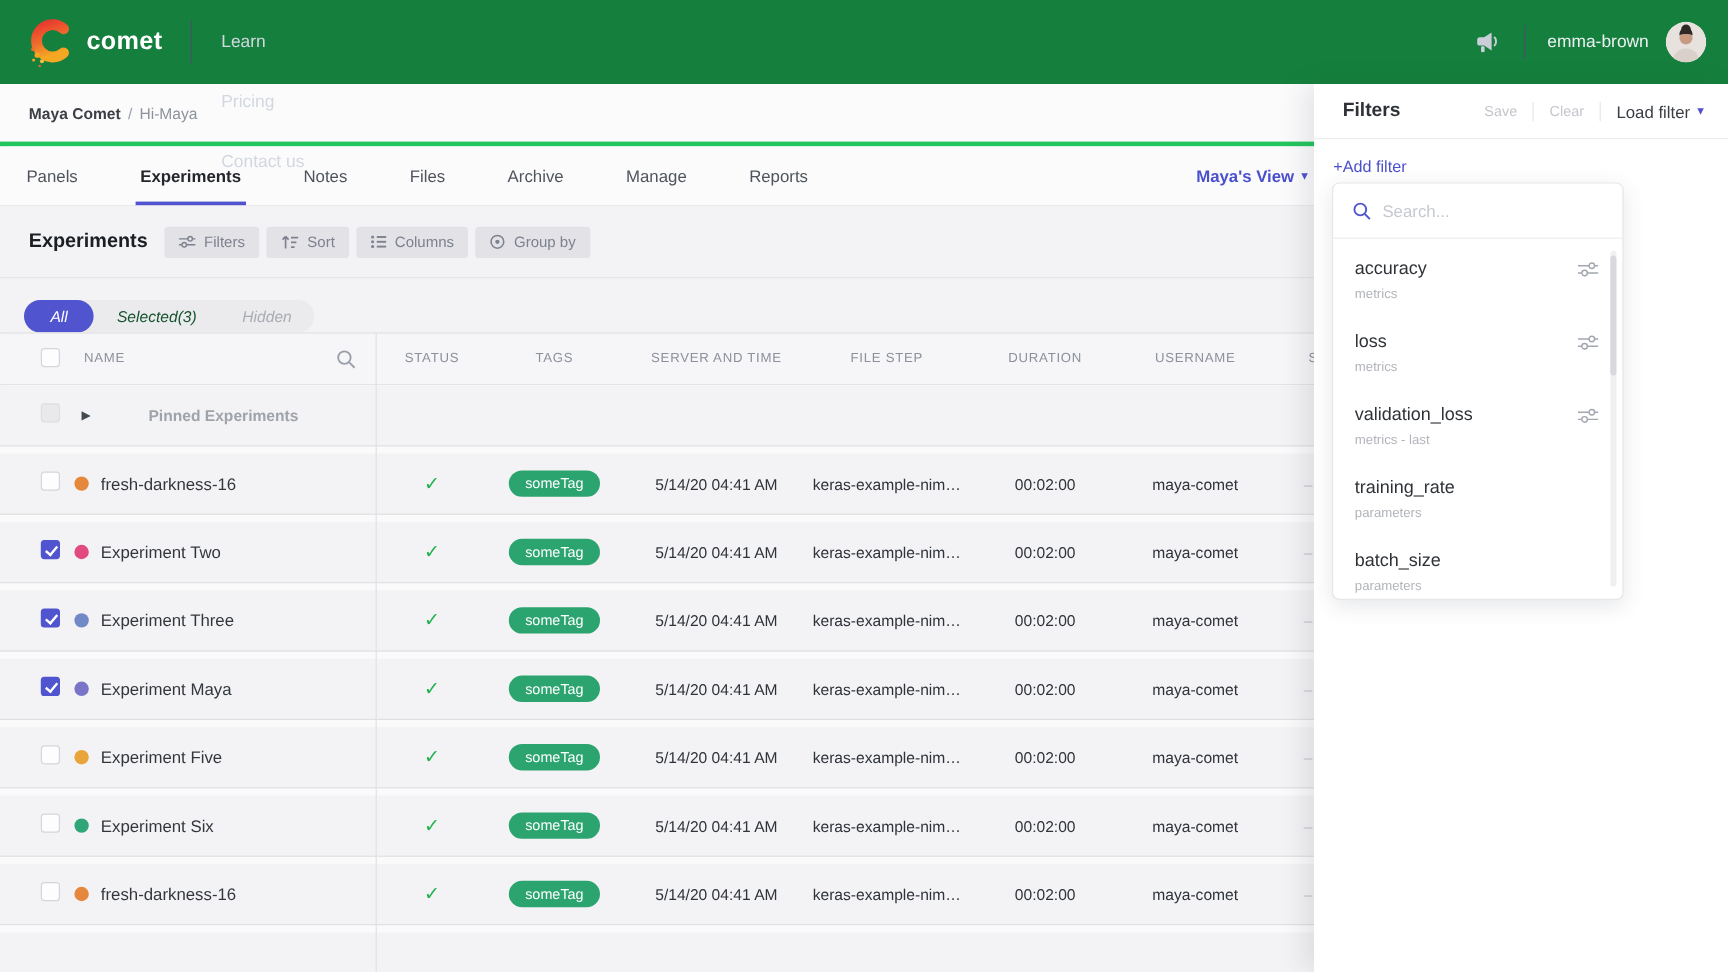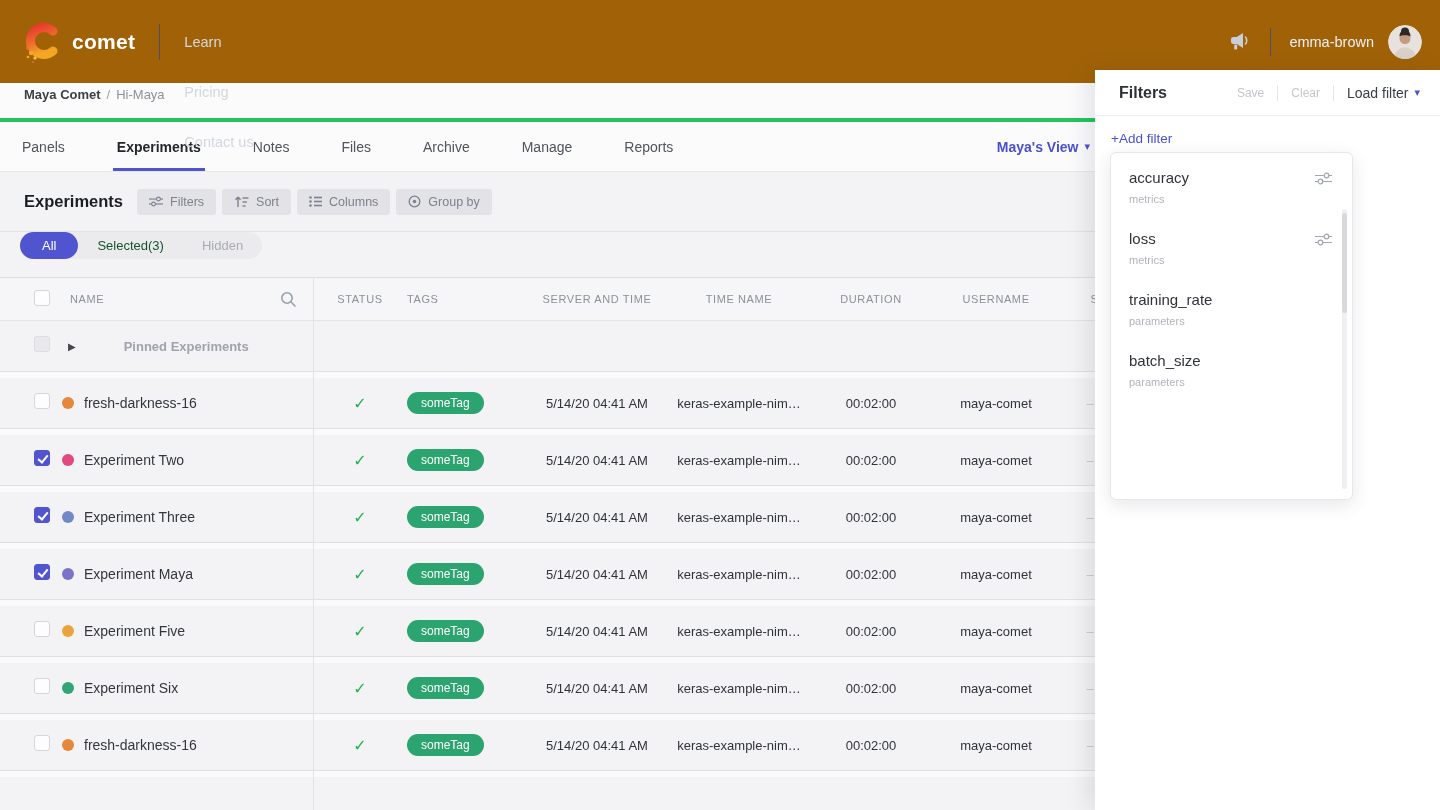--- a/index.html
+++ b/index.html
@@ -4,21 +4,21 @@
 <style>
   * { box-sizing: border-box; margin: 0; padding: 0; }
   html,body { width:1440px; height:810px; overflow:hidden; }
   body {
     font-family: "Liberation Sans", "DejaVu Sans", sans-serif;
     background:#fafafb; position:relative; color:#33373d;
     box-shadow: inset 0 0 0 1px #c9c9cd;
   }
 
   
-  .navbar { position:absolute; top:0; left:0; right:0; height:83px; background:#a16207;
+  .navbar { position:absolute; top:0; left:0; right:0; height:70px; background:#15803d;
             display:flex; align-items:center; z-index:30; }
   .nav-left { display:flex; align-items:center; padding-left:22px; }
   .logo { display:flex; align-items:center; gap:10px; cursor:pointer; }
   .brand { color:#fff; font-size:21px; font-weight:700; letter-spacing:.3px; }
   .nav-divider { width:1px; height:36px; background:#49516a; margin:0 24px; }
   .nav-links { display:flex; gap:34px;flex-direction:column; }
   .nav-link { color:#d3d7e0; font-size:14.5px; text-decoration:none; cursor:pointer; }
   .nav-right { margin-left:auto; display:flex; align-items:center; padding-right:18px; }
   .megaphone { display:flex; cursor:pointer; }
   .nav-divider.small { height:28px; margin:0 18px; }
@@ -49,35 +49,35 @@
              border-bottom:1px solid #e2e2e5; display:flex; align-items:center; padding-left:24px; }
   .toolbar-title { font-size:16.5px; font-weight:700; color:#1b1e23; margin-right:14px; }
   .toolbar-buttons { display:flex; }
   .tbtn { display:inline-flex; align-items:center; gap:7px; background:#e3e3e7; border:none; border-radius:3px;
           height:26px; padding:0 12px; font-size:12.5px; color:#7d828e; margin-right:6px; cursor:pointer;
           font-family:inherit; }
   .tbtn-icon { display:flex; }
 
   
   .pills-bar { position:absolute; top:232px; left:0; right:0; height:45px; background:#f3f3f5;
-               display:flex; align-items:flex-start; padding-left:20px; }
+               display:flex; align-items:flex-end; padding-left:20px;font-style:italic; }
   .pill-group { display:inline-flex; background:#ebebee; border-radius:15px; }
   .vpill { height:27px; display:flex; align-items:center; padding:0 19px; font-size:13px;
            color:#14532d; border-radius:15px; cursor:pointer; }
   .vpill.active { background:#5054cf; color:#fff; padding:0 22px; }
   .vpill.muted { color:#a9acb3; }
 
   
   .table-header { position:absolute; top:277px; left:0; right:0; height:44px; background:#f6f6f8;
                   border-top:1px solid #dfdfe2; border-bottom:1px solid #e3e3e6;
                   display:flex; align-items:center; color:#8b909b; font-size:11px; letter-spacing:.6px; }
   .c-check { width:62px; padding-left:34px; flex:none; }
   .c-name  { width:251px; flex:none; display:flex; align-items:center; }
   .c-status{ width:94px; flex:none; text-align:center; }
-  .c-tags  { width:110px; flex:none; }
+  .c-tags  { width:110px; flex:none; text-align:center; }
   .c-server{ width:160px; flex:none; text-align:center; }
   .c-file  { width:124px; flex:none; text-align:center; }
   .c-duration{ width:140px; flex:none; text-align:center; }
   .c-username{ width:110px; flex:none; text-align:center; }
   .c-step  { width:110px; flex:none; text-align:center; }
   .hname-label { padding-left:8px; cursor:pointer; }
   .hsearch { margin-left:auto; margin-right:16px; display:flex; cursor:pointer; }
 
   .table-body { position:absolute; top:321px; left:0; right:0; bottom:0; background:#fafafb; overflow:hidden; }
   .trow { height:51px; background:#f3f3f5; border-bottom:1px solid #e0e0e3; margin-bottom:6px;
@@ -271,21 +271,21 @@
     <span class="hsearch">
       <svg width="17" height="17" viewBox="0 0 17 17">
         <circle cx="7" cy="7" r="5.2" fill="none" stroke="#9aa0aa" stroke-width="1.6"></circle>
         <line x1="11" y1="11" x2="15.5" y2="15.5" stroke="#9aa0aa" stroke-width="1.6"></line>
       </svg>
     </span>
   </div>
   <div class="c-status">STATUS</div>
   <div class="c-tags">TAGS</div>
   <div class="c-server">SERVER AND TIME</div>
-  <div class="c-file">TIME NAME</div>
+  <div class="c-file">FILE STEP</div>
   <div class="c-duration">DURATION</div>
   <div class="c-username">USERNAME</div>
   <div class="c-step">STEP</div>
 </div>
 
 <div class="table-body">
   <div class="trow pinned">
     <div class="c-check"><span class="cb disabled"></span></div>
     <div class="c-name">
       <span class="expander">▶</span>
@@ -404,20 +404,29 @@
     <span class="fp-action">Clear</span>
     <span class="fp-sep"></span>
     <span class="fp-load">
       <span>Load filter</span>
       <span class="caret">▾</span>
     </span>
   </div>
   <div class="fp-add">+Add filter</div>
 
   <div class="fp-dropdown">
+    <div class="fp-search">
+      <span style="display:flex">
+        <svg width="16" height="16" viewBox="0 0 17 17">
+          <circle cx="7" cy="7" r="5.2" fill="none" stroke="#5054cf" stroke-width="1.7"></circle>
+          <line x1="11" y1="11" x2="15.5" y2="15.5" stroke="#5054cf" stroke-width="1.7"></line>
+        </svg>
+      </span>
+      <input type="text" placeholder="Search..." style="">
+    </div>
     <div class="fp-options">
         <div class="fp-option">
           <div class="opt-name">accuracy</div>
           <div class="opt-cat">metrics</div>
           <span class="opt-settings">
             <svg width="17" height="13" viewBox="0 0 17 13">
               <line x1="0" y1="3.5" x2="17" y2="3.5" stroke="#a2a7af" stroke-width="1.2"></line>
               <circle cx="11.5" cy="3.5" r="2.3" fill="#fff" stroke="#a2a7af" stroke-width="1.2"></circle>
               <line x1="0" y1="9.5" x2="17" y2="9.5" stroke="#a2a7af" stroke-width="1.2"></line>
               <circle cx="5.5" cy="9.5" r="2.3" fill="#fff" stroke="#a2a7af" stroke-width="1.2"></circle>
@@ -430,20 +439,32 @@
           <span class="opt-settings">
             <svg width="17" height="13" viewBox="0 0 17 13">
               <line x1="0" y1="3.5" x2="17" y2="3.5" stroke="#a2a7af" stroke-width="1.2"></line>
               <circle cx="11.5" cy="3.5" r="2.3" fill="#fff" stroke="#a2a7af" stroke-width="1.2"></circle>
               <line x1="0" y1="9.5" x2="17" y2="9.5" stroke="#a2a7af" stroke-width="1.2"></line>
               <circle cx="5.5" cy="9.5" r="2.3" fill="#fff" stroke="#a2a7af" stroke-width="1.2"></circle>
             </svg>
           </span>
         </div>
         <div class="fp-option">
+          <div class="opt-name">validation_loss</div>
+          <div class="opt-cat">metrics - last</div>
+          <span class="opt-settings">
+            <svg width="17" height="13" viewBox="0 0 17 13">
+              <line x1="0" y1="3.5" x2="17" y2="3.5" stroke="#a2a7af" stroke-width="1.2"></line>
+              <circle cx="11.5" cy="3.5" r="2.3" fill="#fff" stroke="#a2a7af" stroke-width="1.2"></circle>
+              <line x1="0" y1="9.5" x2="17" y2="9.5" stroke="#a2a7af" stroke-width="1.2"></line>
+              <circle cx="5.5" cy="9.5" r="2.3" fill="#fff" stroke="#a2a7af" stroke-width="1.2"></circle>
+            </svg>
+          </span>
+        </div>
+        <div class="fp-option">
           <div class="opt-name">training_rate</div>
           <div class="opt-cat">parameters</div>
         </div>
         <div class="fp-option">
           <div class="opt-name">batch_size</div>
           <div class="opt-cat">parameters</div>
         </div>
       </div>
     <div class="fp-scrolltrack">
       <div class="fp-scrollthumb"></div>

